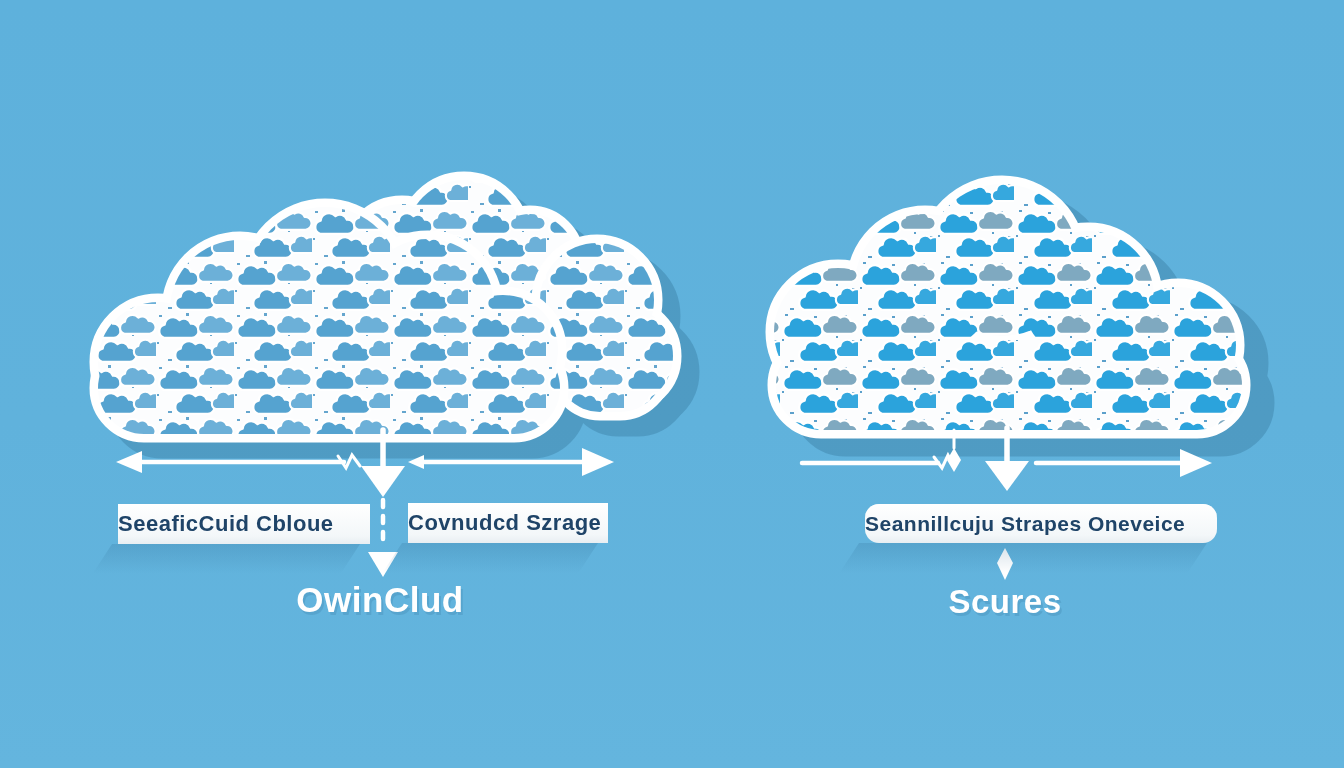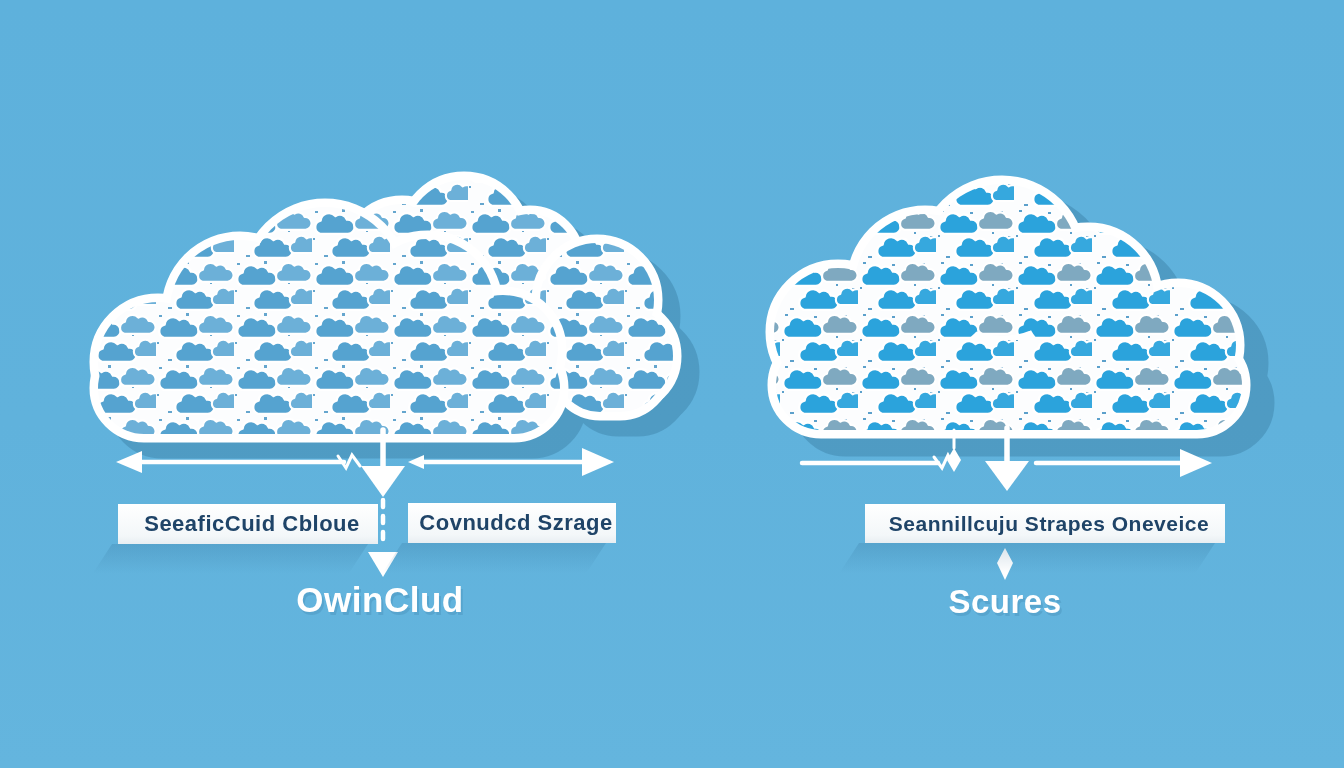--- a/index.html
+++ b/index.html
@@ -13,39 +13,38 @@
   #art{position:absolute;left:0;top:0;}
   .cloud-outline{fill:#ffffff;stroke:#ffffff;stroke-width:17;stroke-linejoin:round;}
   .arrow-line{stroke:#ffffff;stroke-width:4.5;fill:none;stroke-linecap:round;}
   .arrow-line.thin{stroke-width:3;}
   .arrow-line.thick{stroke-width:5.5;}
   .arrow-head{fill:#ffffff;stroke:none;}
   .dashed{stroke-dasharray:7 9;}
   .label-box{
     position:absolute;
     background:linear-gradient(180deg,#ffffff 0%,#f3f7f9 80%,#e8eef2 100%);
-    display:flex;align-items:center;justify-content:center;
+    display:flex;align-items:center;
     color:#1f4468;font-weight:bold;letter-spacing:.5px;
     box-shadow:0 1px 0 rgba(255,255,255,.6) inset;
-    padding-left:8px;
   }
   .label-box::after{
     content:"";position:absolute;top:100%;left:-6px;right:10px;height:30px;
     background:linear-gradient(180deg,rgba(40,100,140,.20),rgba(40,100,140,0));
     transform:skewX(-33deg);transform-origin:top left;pointer-events:none;
   }
   .caption{
     position:absolute;color:#ffffff;font-weight:bold;text-align:center;
     letter-spacing:.5px;text-shadow:2px 3px 0 rgba(40,100,140,.18);
   }
   .cap-left{left:270px;top:580px;width:220px;font-size:35px;}
   .cap-right{left:895px;top:583px;width:220px;font-size:33px;}
   .box-l1{left:118px;top:504px;width:252px;height:40px;font-size:22px;}
   .box-l2{left:408px;top:503px;width:200px;height:40px;font-size:22px;}
-  .box-r1{left:865px;top:504px;width:352px;height:39px;font-size:21px;}
+  .box-r1{left:865px;top:504px;width:352px;height:39px;font-size:21px;border-radius:14px;}
 </style>
 </head>
 <body>
 
 <div id="stage">
 
   <svg id="art" width="1344" height="768" viewBox="0 0 1344 768">
     <defs>
 
       <path id="mini-cloud" d="M6 22 a7 7 0 0 1 .5 -13.5 a8.5 8.5 0 0 1 15 -4.5 a7.5 7.5 0 0 1 11.5 3.5 a7 7 0 0 1 1 14.5 z"></path>

